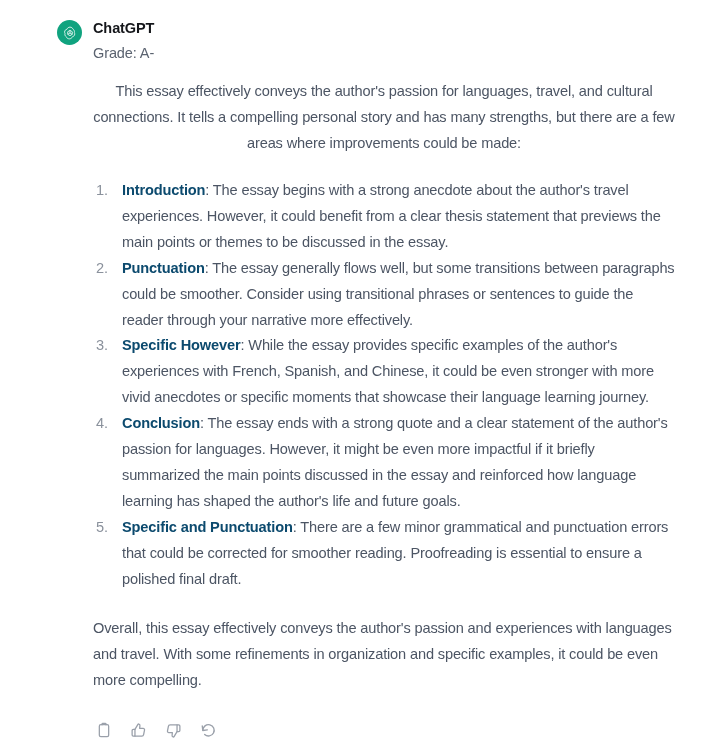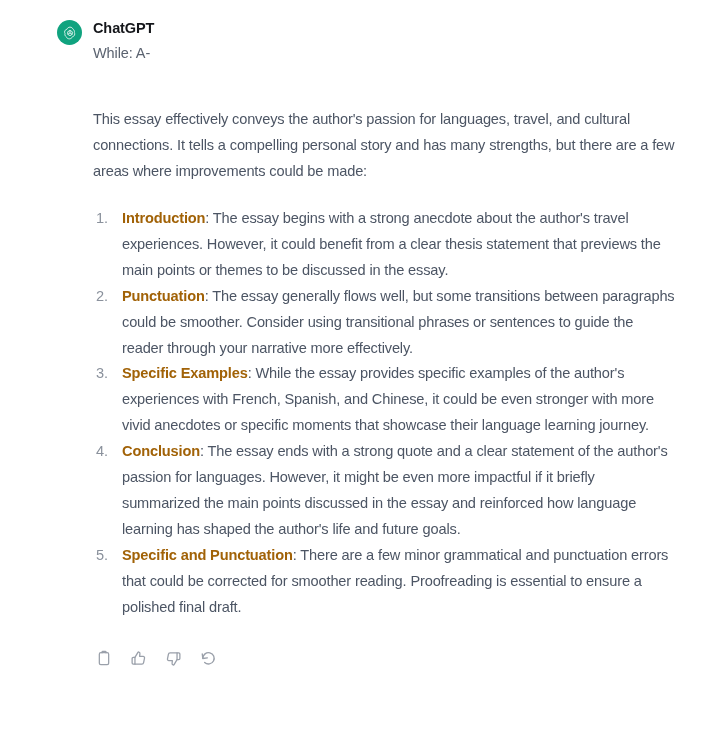--- a/index.html
+++ b/index.html
@@ -61,21 +61,21 @@
     padding-left: 38px;
     padding-top: 2px;
   }
   .para {
     font-size: 14.6px;
     line-height: 26px;
     color: #4c5564;
     letter-spacing: -0.15px;
     margin: 0;
   }
-  .para.intro { margin-top: 40px; }
+  .para.intro { margin-top: 12px; text-align: center; }
   .para.outro { margin-top: 22px; }
 
   
   ol.points {
     list-style: none;
     margin: 22px 0 0 0;
     padding: 0;
     counter-reset: pt;
   }
   ol.points > li {
@@ -94,21 +94,21 @@
     left: 3px;
     top: 0;
     width: 20px;
     text-align: left;
     color: #8a919c;
     font-size: 14.6px;
     line-height: 25.9px;
   }
   .pt-label {
     font-weight: bold;
-    color: #a16207;
+    color: #0c4a6e;
   }
 
   
   .actions {
     padding-left: 38px;
     margin-top: 27px;
     display: flex;
     align-items: center;
     gap: 14px;
   }
@@ -136,45 +136,46 @@
       <svg width="16" height="16" viewBox="0 0 24 24" fill="none" stroke="#ffffff" stroke-width="1.2">
         <path d="M12 3.2c-2.1 0-3.9 1.3-4.6 3.2-2 .3-3.5 2-3.5 4.1 0 .8.2 1.5.6 2.1-.6 1.9.2 4 1.9 5 .7 1.9 2.5 3.2 4.6 3.2 2.1 0 3.9-1.3 4.6-3.2 2-.3 3.5-2 3.5-4.1 0-.8-.2-1.5-.6-2.1.6-1.9-.2-4-1.9-5C15.9 4.5 14.1 3.2 12 3.2z"></path>
         <path d="M12 8.1l3.4 2v3.9L12 16l-3.4-2v-3.9L12 8.1z"></path>
         <path d="M12 8.1V12M12 12l3.4 2M12 12l-3.4 2"></path>
       </svg>
     </span>
   </div>
 
   <div class="head">
     <div class="author">ChatGPT</div>
-    <div class="subtitle">While: A-</div>
+    <div class="subtitle">Grade: A-</div>
   </div>
 
   <div class="body">
 
     <p class="para intro">This essay effectively conveys the author's passion for languages, travel, and cultural connections. It tells a compelling personal story and has many strengths, but there are a few areas where improvements could be made:</p>
 
     <ol class="points">
       <li>
         <span class="pt-label">Introduction</span><span>: The essay begins with a strong anecdote about the author's travel experiences. However, it could benefit from a clear thesis statement that previews the main points or themes to be discussed in the essay.</span>
       </li>
       <li>
         <span class="pt-label">Punctuation</span><span>: The essay generally flows well, but some transitions between paragraphs could be smoother. Consider using transitional phrases or sentences to guide the reader through your narrative more effectively.</span>
       </li>
       <li>
-        <span class="pt-label">Specific Examples</span><span>: While the essay provides specific examples of the author's experiences with French, Spanish, and Chinese, it could be even stronger with more vivid anecdotes or specific moments that showcase their language learning journey.</span>
+        <span class="pt-label">Specific However</span><span>: While the essay provides specific examples of the author's experiences with French, Spanish, and Chinese, it could be even stronger with more vivid anecdotes or specific moments that showcase their language learning journey.</span>
       </li>
       <li>
         <span class="pt-label">Conclusion</span><span>: The essay ends with a strong quote and a clear statement of the author's passion for languages. However, it might be even more impactful if it briefly summarized the main points discussed in the essay and reinforced how language learning has shaped the author's life and future goals.</span>
       </li>
       <li>
         <span class="pt-label">Specific and Punctuation</span><span>: There are a few minor grammatical and punctuation errors that could be corrected for smoother reading. Proofreading is essential to ensure a polished final draft.</span>
       </li>
     </ol>
 
+    <p class="para outro">Overall, this essay effectively conveys the author's passion and experiences with languages and travel. With some refinements in organization and specific examples, it could be even more compelling.</p>
   </div>
 
   <div class="actions">
 
     <button class="act-btn">
       <span>
         <svg width="16" height="16" viewBox="0 0 24 24" fill="none" stroke="currentColor" stroke-width="1.9" stroke-linecap="round" stroke-linejoin="round">
           <rect x="5" y="4" width="14" height="18" rx="2.2"></rect>
           <path d="M9 4.2V3.2a1.2 1.2 0 0 1 1.2-1.2h3.6A1.2 1.2 0 0 1 15 3.2v1"></path>
         </svg>

